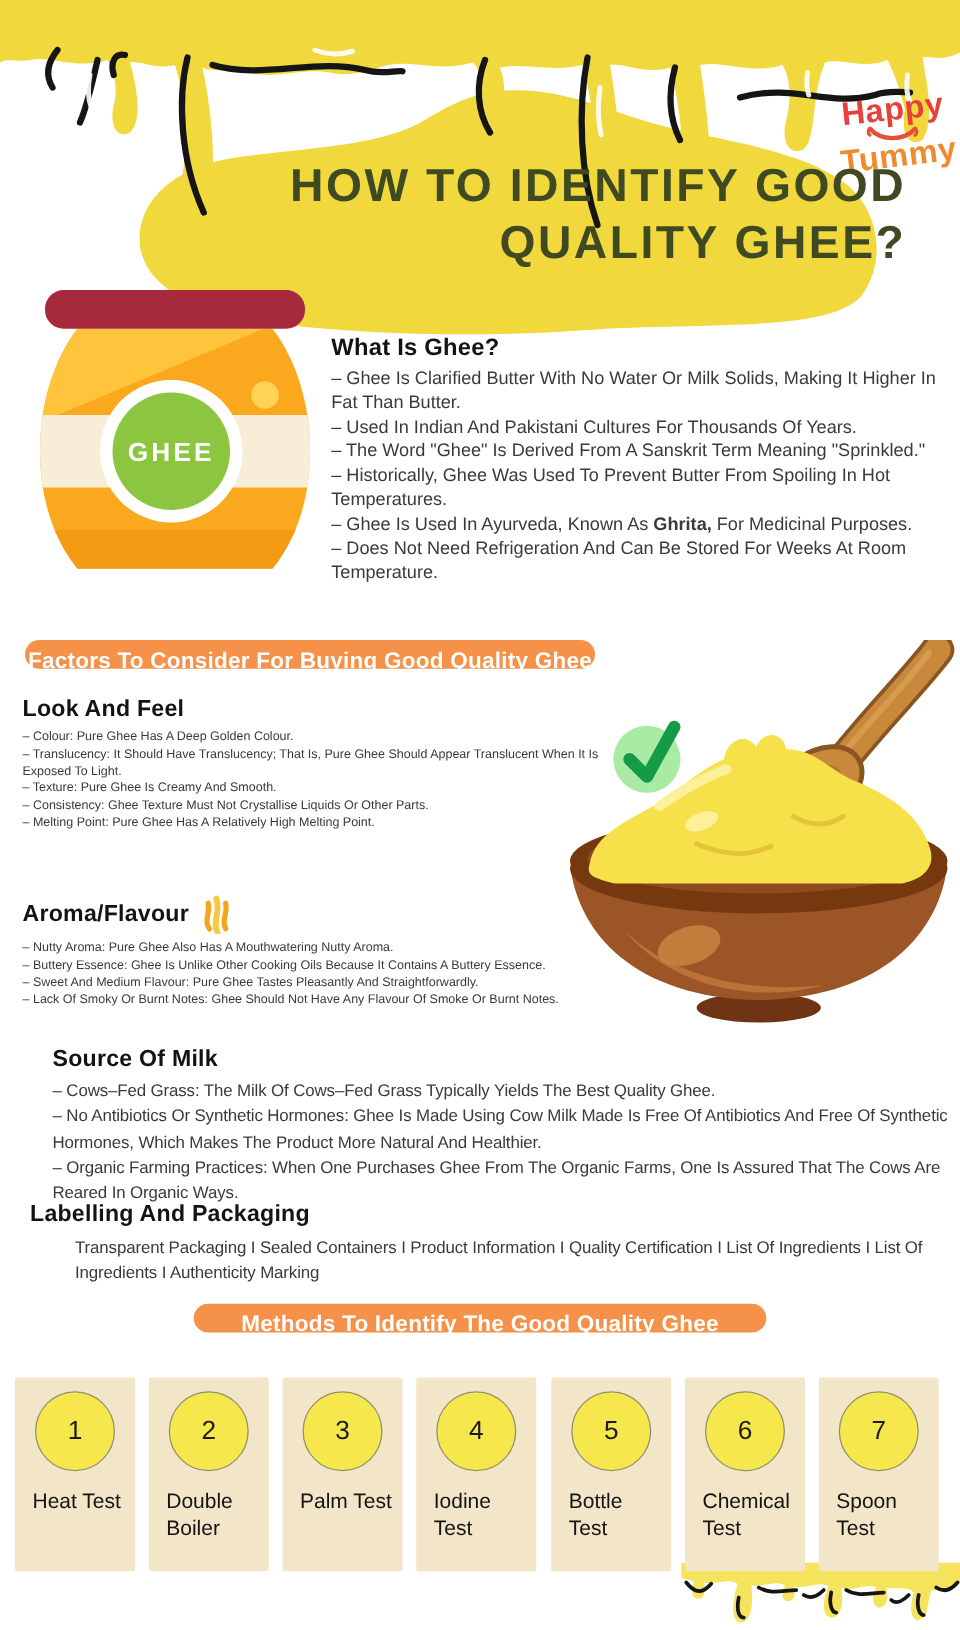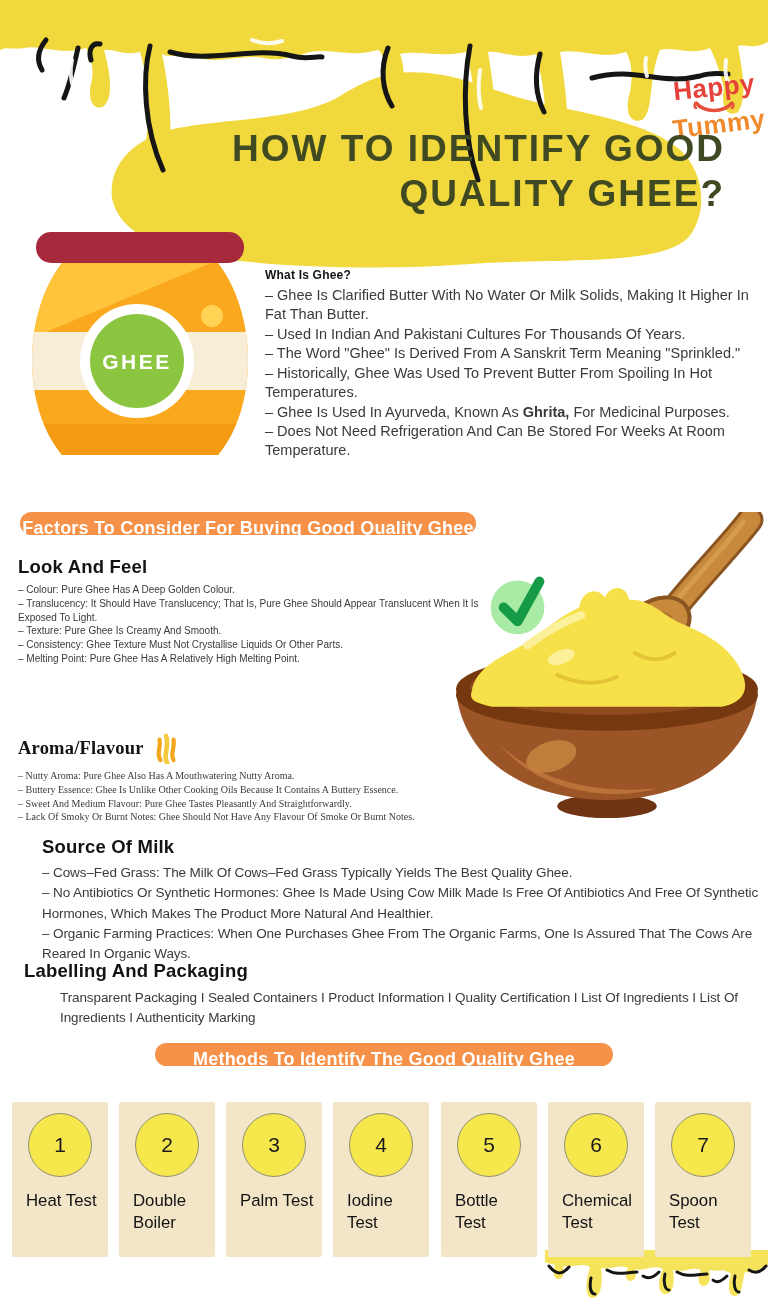--- a/index.html
+++ b/index.html
@@ -21,25 +21,25 @@
     position:absolute; left:95px; top:126px; width:630px; text-align:right;
     color:#3F4A22; font-size:37px; font-weight:700; letter-spacing:2px; line-height:1.22;
   }
 
   
   .sec-h { font-size:18.5px; font-weight:700; color:#131313; letter-spacing:.2px; margin:0; }
   .bullets { margin-top:5px; font-size:10px; line-height:1.38; color:#3A3A3A; }
   .bullets p { margin:0; }
 
   #what-ghee { left:265px; top:268px; width:494px; }
-  #what-ghee .sec-h { font-size:12px; }
+  #what-ghee .sec-h { font-size:19px; }
   #what-ghee .bullets { font-size:14.5px; line-height:1.34; margin-top:4px; }
 
   #look-feel { left:18px; top:556px; width:474px; }
-  #aroma     { left:18px; top:732px; width:508px;font-family:Liberation Serif, serif; }
+  #aroma     { left:18px; top:715px; width:508px; }
   #aroma .head-row { display:flex; align-items:center; gap:9px; }
   #source    { left:18px; top:836px; width:746px;margin-left:24px; }
   #source .bullets, #labelling .para { font-size:13.5px; line-height:1.5; letter-spacing:-.1px; }
   #labelling { left:24px; top:960px; width:746px; }
   #labelling .para { margin-top:6px; color:#3A3A3A;margin-left:36px; }
 
   
   .pill {
     position:absolute; background:#F6914A; border-radius:15px; color:#ffffff;
     font-size:18px; font-weight:700; text-align:center; line-height:33px; height:23px;

